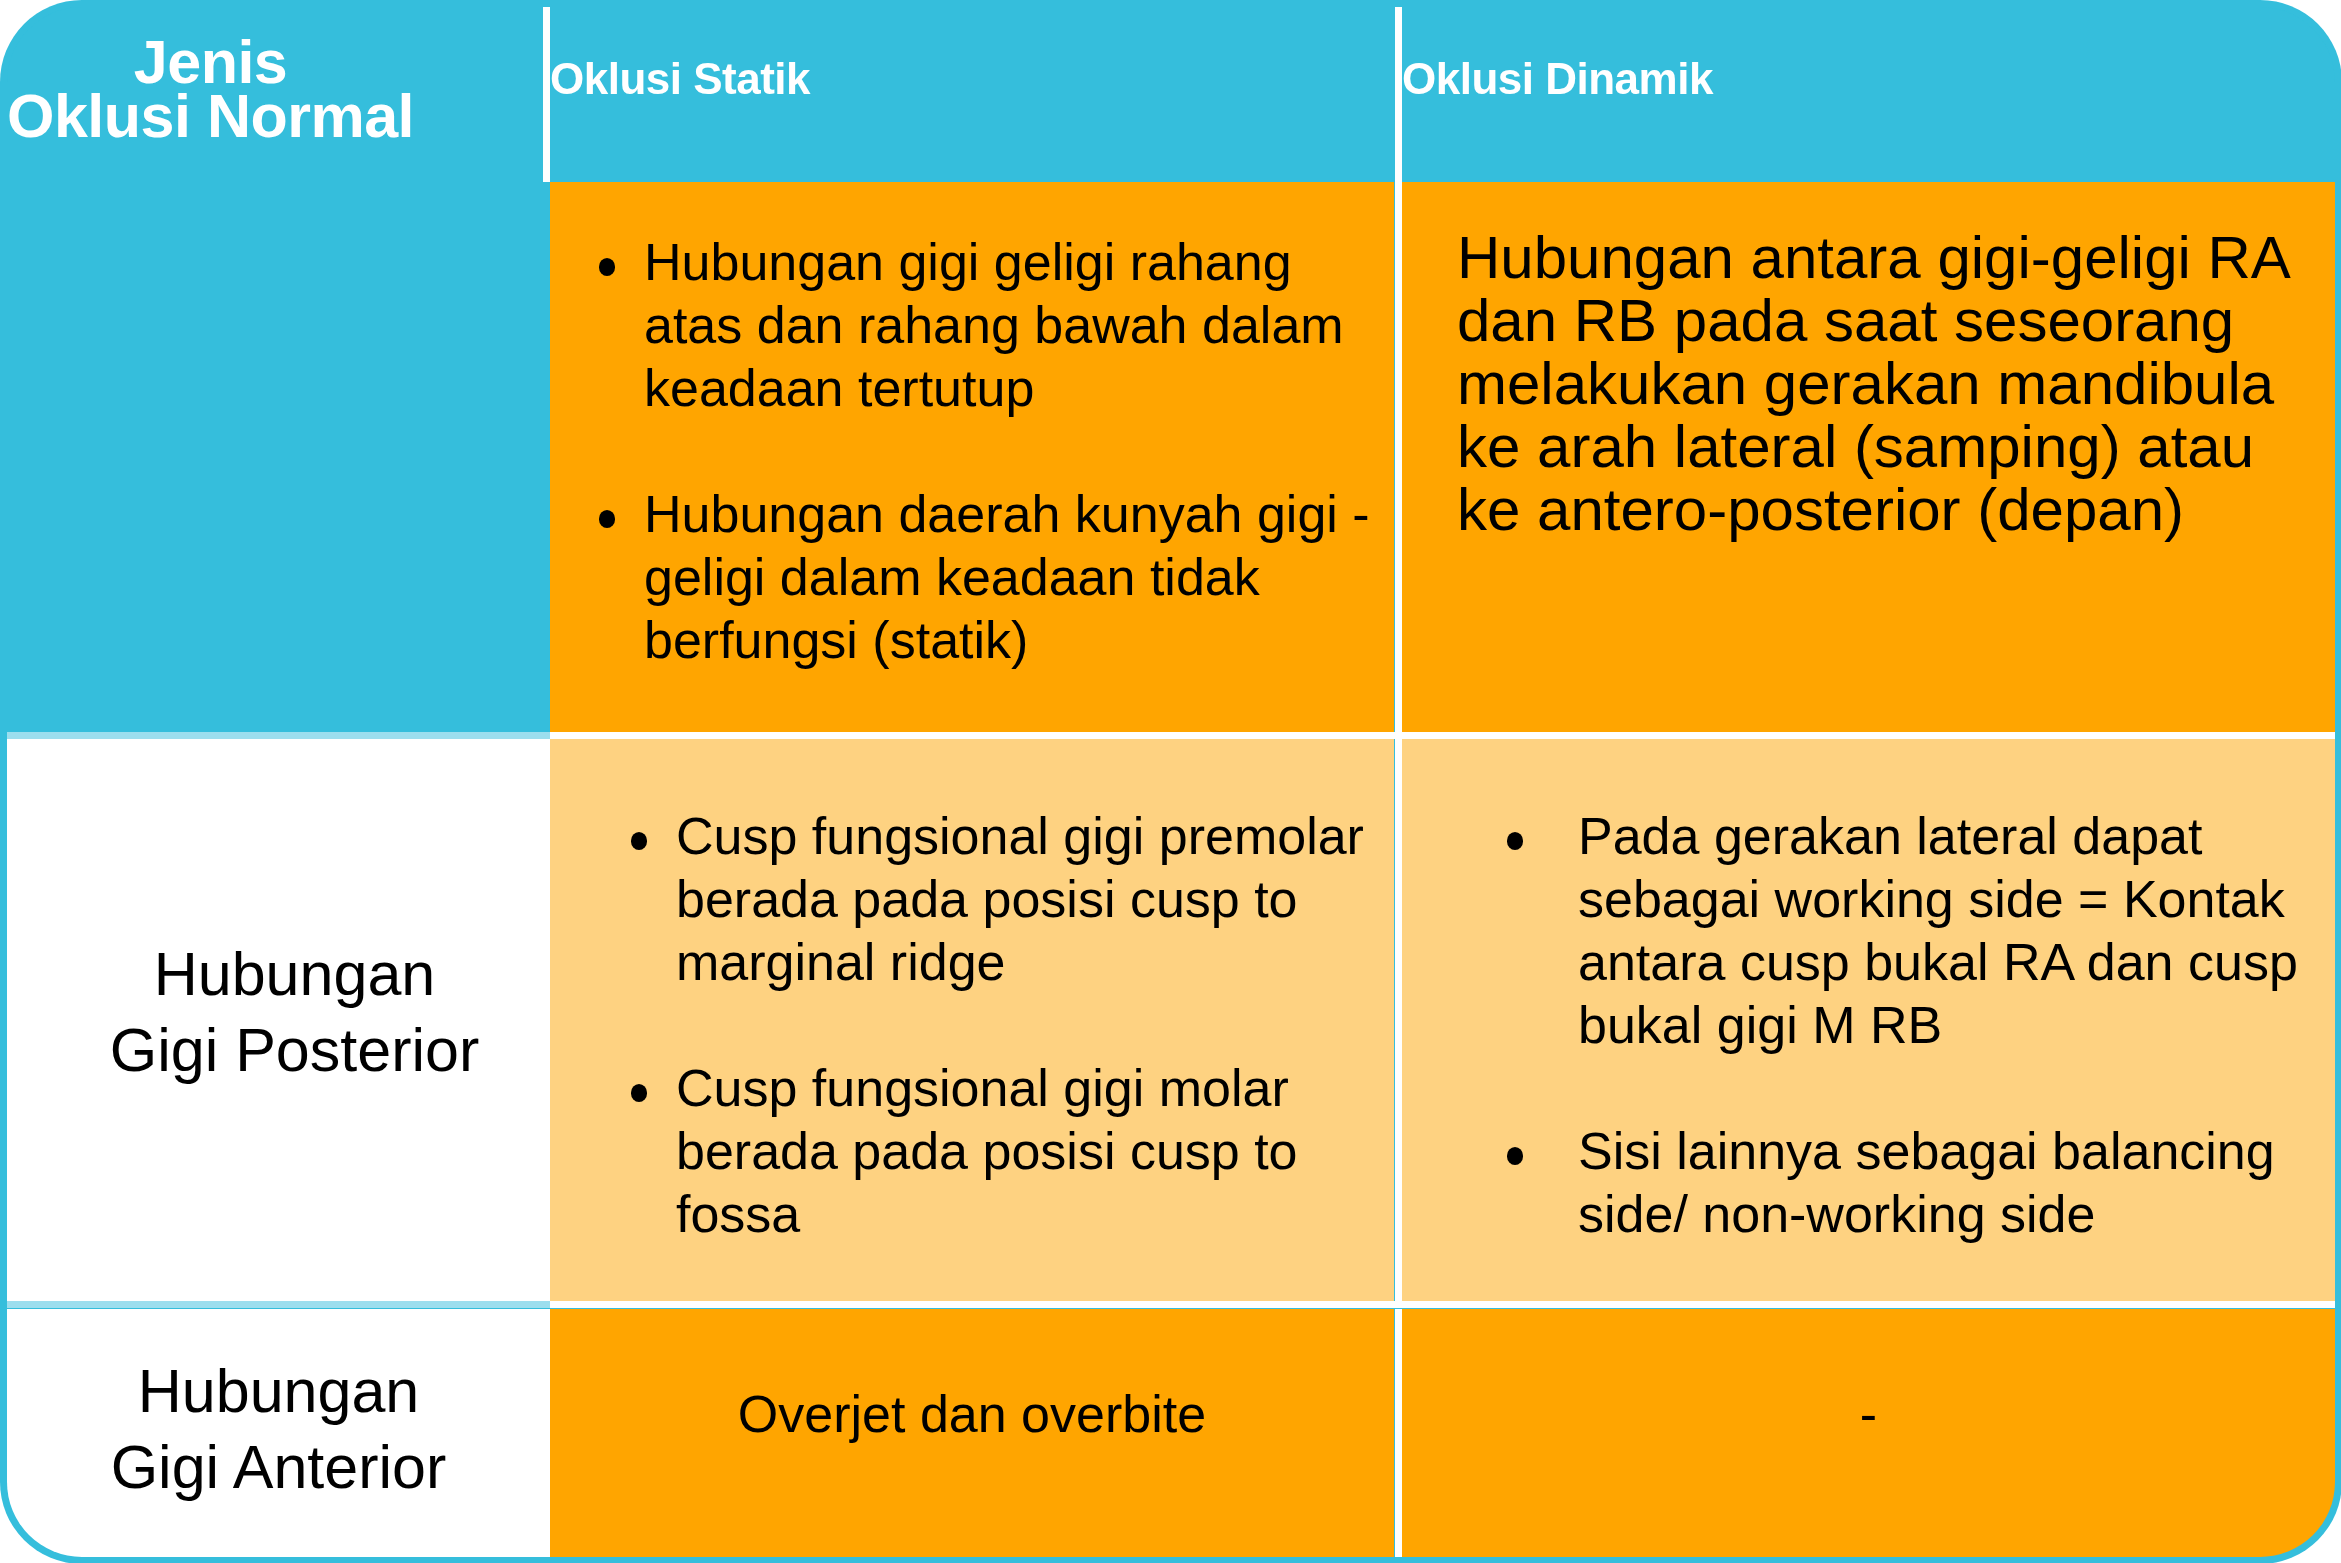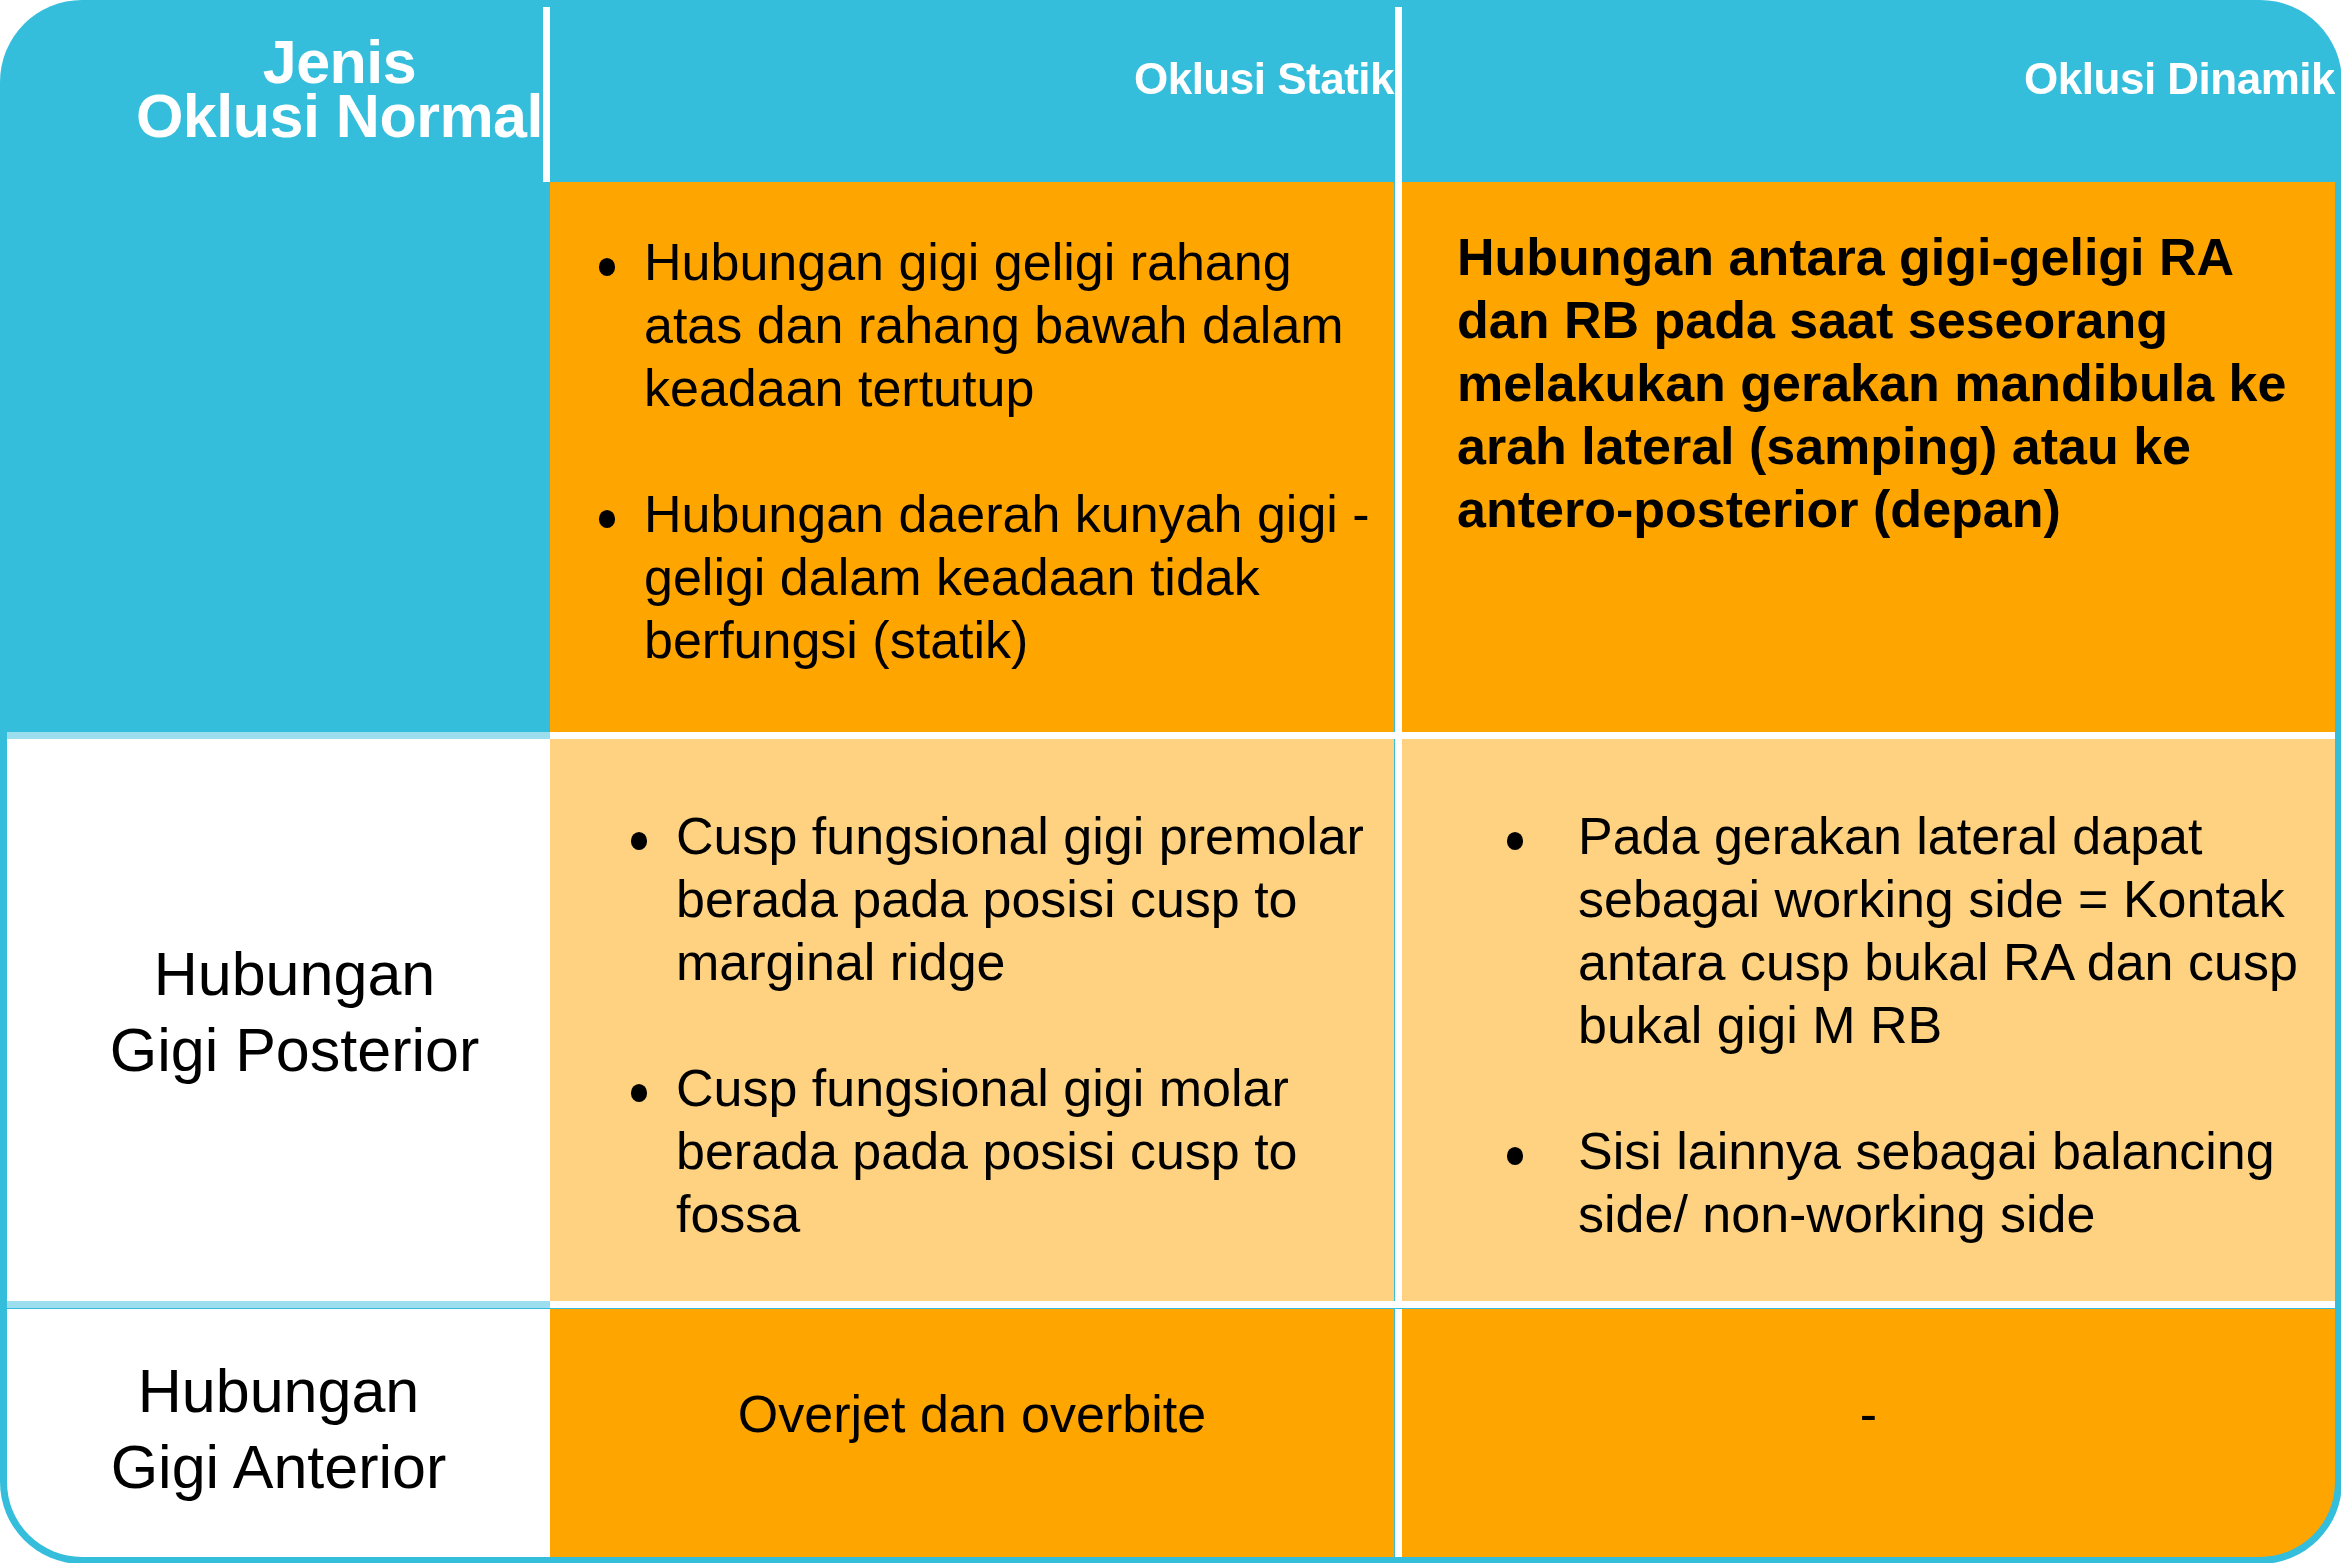--- a/index.html
+++ b/index.html
@@ -8,39 +8,39 @@
   .frame { position: absolute; left: 0; top: 0; width: 2342px; height: 1564px;
            background: #35BEDC; border-radius: 82px; overflow: hidden; }
   .inner { position: absolute; left: 7px; top: 7px; right: 7px; bottom: 7px;
            border-radius: 75px; overflow: hidden; background: #35BEDC; }
   .cell { position: absolute; box-sizing: border-box; }
   
   .c1 { left: 0; width: 536px; }
   .c2 { left: 543px; width: 844px; }
   .c3 { left: 1395px; width: 933px; }
   .hdr { top: 0; height: 175px; background: #35BEDC; color: #ffffff; font-weight: bold;
-         display: flex; align-items: center; justify-content: flex-end; text-align: center; }
+         display: flex; align-items: center; justify-content: flex-start; text-align: center; }
   .hdr-text { font-size: 44px; line-height: 55px; letter-spacing: -0.5px; }
   .hdr-c1 .hdr-text { font-size: 61px; line-height: 54px; margin-top: -11px; }
   .vdiv-h { position: absolute; top: 0; height: 175px; width: 7px; background: #ffffff; }
   .row1 { top: 175px; height: 550px; }
   .row2 { top: 732px; height: 563px; padding-left: 32px; }
   .row3 { top: 1302px; height: 262px; }
   .hdiv { position: absolute; height: 7px; }
   .white { background: #ffffff; }
   .orange { background: #FFA500; }
   .lorange { background: #FED281; }
   .label { display: flex; align-items: center; justify-content: center; text-align: center;
            font-size: 61px; line-height: 76px; }
   .vdiv { position: absolute; width: 7px; background: #ffffff; }
   ul.bul { list-style: none; margin: 0; padding: 0; }
   ul.bul li { position: relative; font-size: 52px; line-height: 63px; }
   ul.bul li + li { margin-top: 63px; }
   ul.bul li .dot { position: absolute; width: 16.4px; height: 17.5px; border-radius: 50%; background: #000; }
-  .para { font-size: 52px; line-height: 63px; font-weight: bold; }
+  .para { font-size: 60px; line-height: 63px; }
   .center-text { display: flex; align-items: center; justify-content: center; text-align: center;
                  font-size: 52px; line-height: 63px; }
 </style>
 </head>
 <body>
 
 <div class="frame">
   <div class="inner">
 
     <div class="cell hdr c1 hdr-c1">

